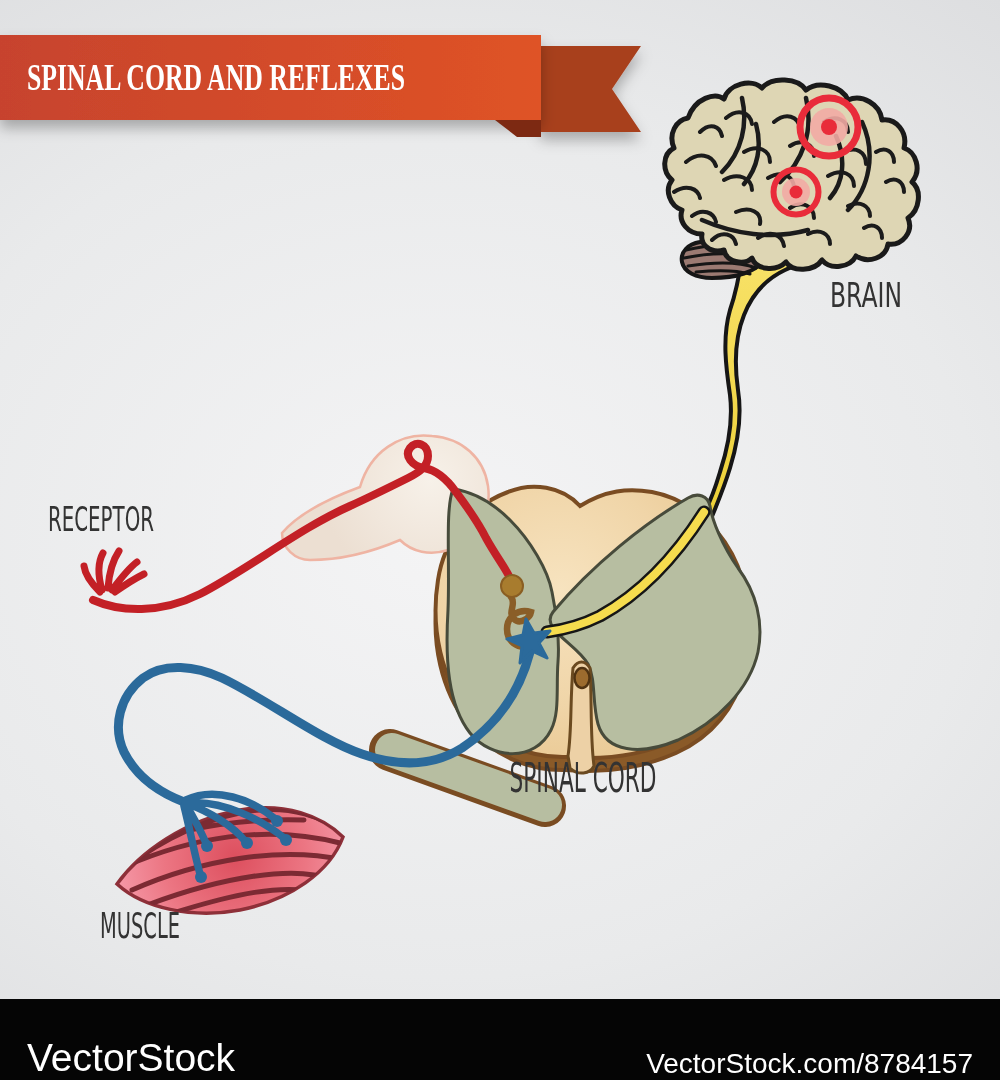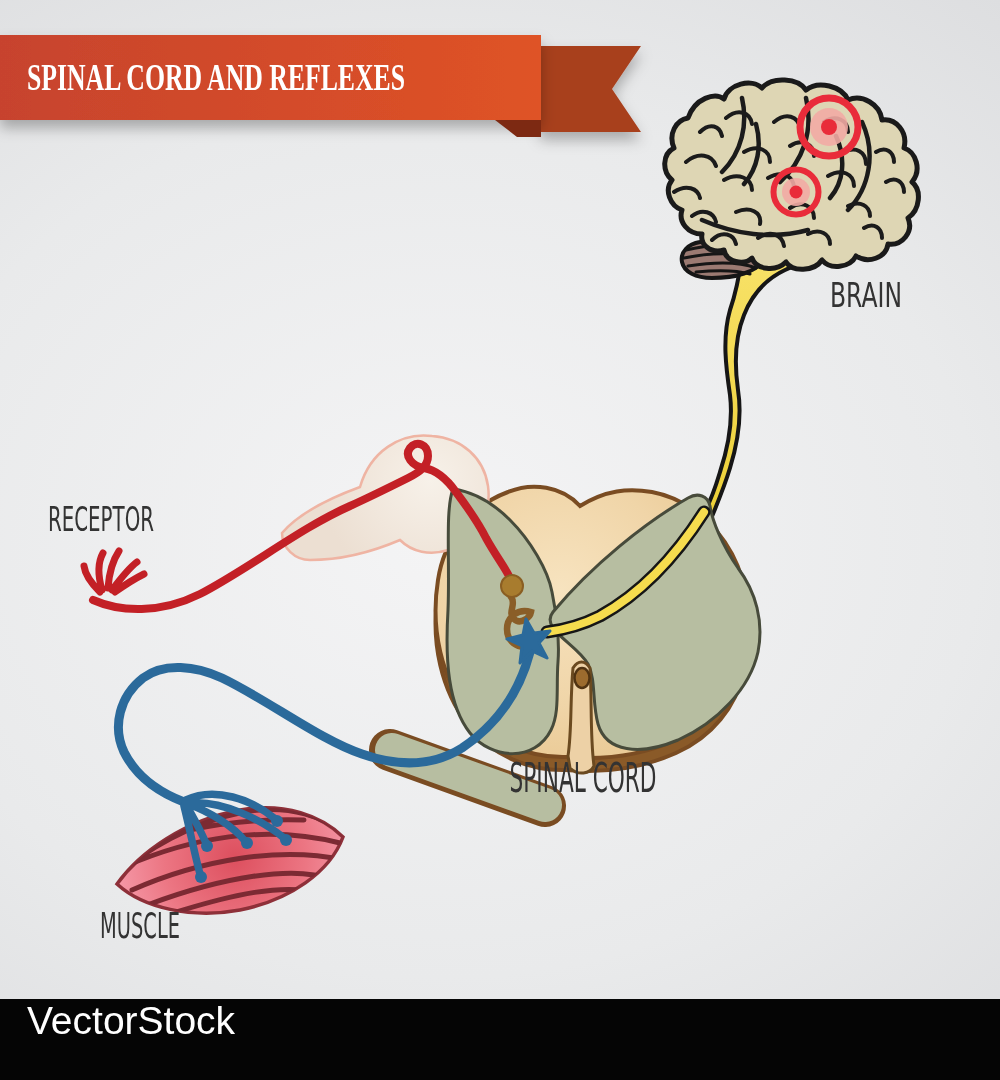--- a/index.html
+++ b/index.html
@@ -1,21 +1,21 @@
 <!DOCTYPE html>
 <html><head>
 <meta charset="utf-8">
 <style>
   html,body{margin:0;padding:0;}
   body{width:1000px;height:1080px;position:relative;overflow:hidden;
        font-family:"Liberation Sans",sans-serif;
        background:radial-gradient(ellipse 120% 90% at 44% 50%, #f4f4f5 0%, #e9eaeb 45%, #dcdddf 75%, #d2d3d5 100%);}
   #art{position:absolute;left:0;top:0;}
   #wm-bar{position:absolute;left:0;top:999px;width:1000px;height:81px;background:#050505;
-          display:flex;align-items:flex-start;justify-content:space-between;
+          display:flex;align-items:flex-end;justify-content:space-between;
           padding:0 27px;box-sizing:border-box;}
   #wm-logo{color:#fff;font-size:39px;font-weight:500;letter-spacing:0px;}
   #wm-credit{color:#fff;font-size:28px;font-weight:400;}
   text{user-select:none;}
 </style>
 </head>
 <body>
 
 <svg id="art" width="1000" height="1080" viewBox="0 0 1000 1080">
   <defs>
@@ -192,13 +192,14 @@
   <g font-family="DejaVu Sans,sans-serif" fill="#333333">
     <text transform="translate(866,307) scale(1,1.3)" text-anchor="middle" font-size="26" textLength="72" lengthAdjust="spacingAndGlyphs" fill="#333333">BRAIN</text>
     <text transform="translate(101,531) scale(1,1.3)" text-anchor="middle" font-size="26" textLength="106" lengthAdjust="spacingAndGlyphs">RECEPTOR</text>
     <text transform="translate(583,792) scale(1,1.35)" text-anchor="middle" font-size="30" textLength="147" lengthAdjust="spacingAndGlyphs">SPINAL CORD</text>
     <text transform="translate(140,938) scale(1,1.35)" text-anchor="middle" font-size="26" textLength="80" lengthAdjust="spacingAndGlyphs">MUSCLE</text>
   </g>
 </svg>
 
 <div id="wm-bar">
   <span id="wm-logo">VectorStock</span>
+  <span id="wm-credit">VectorStock.com/8784157</span>
 </div>
 
 </body></html>

